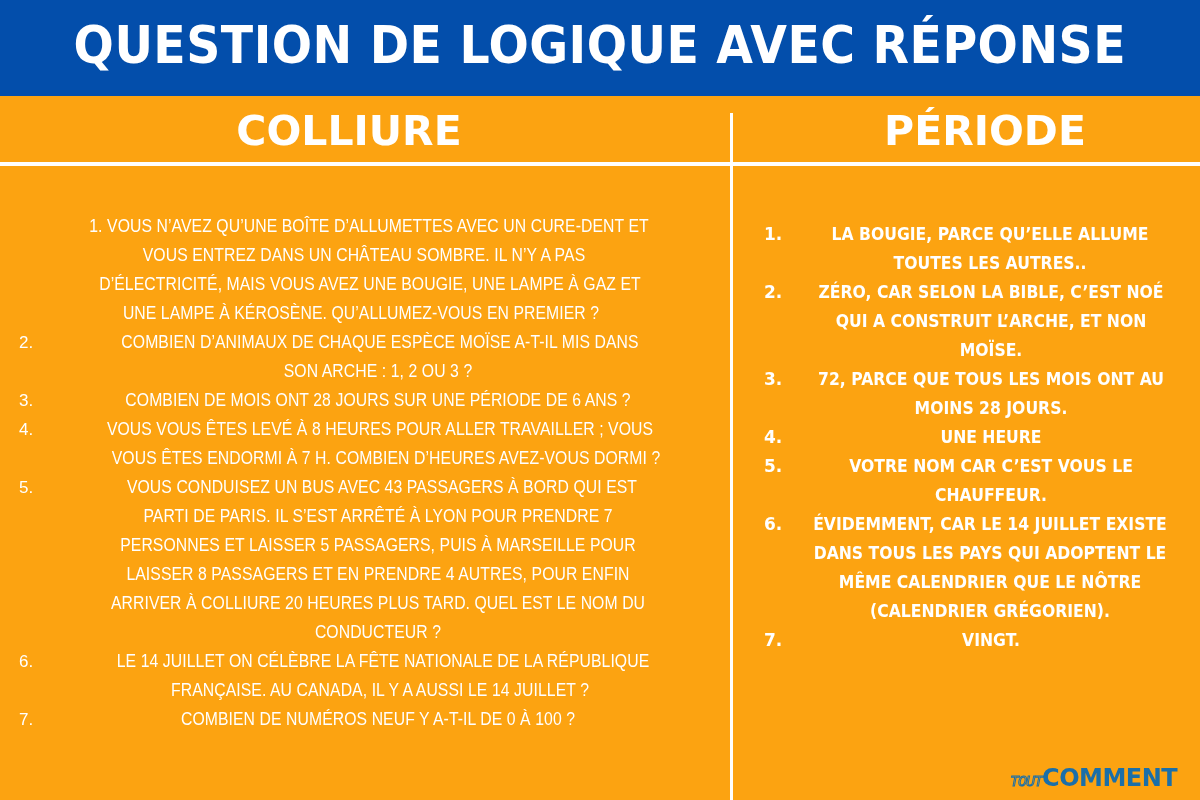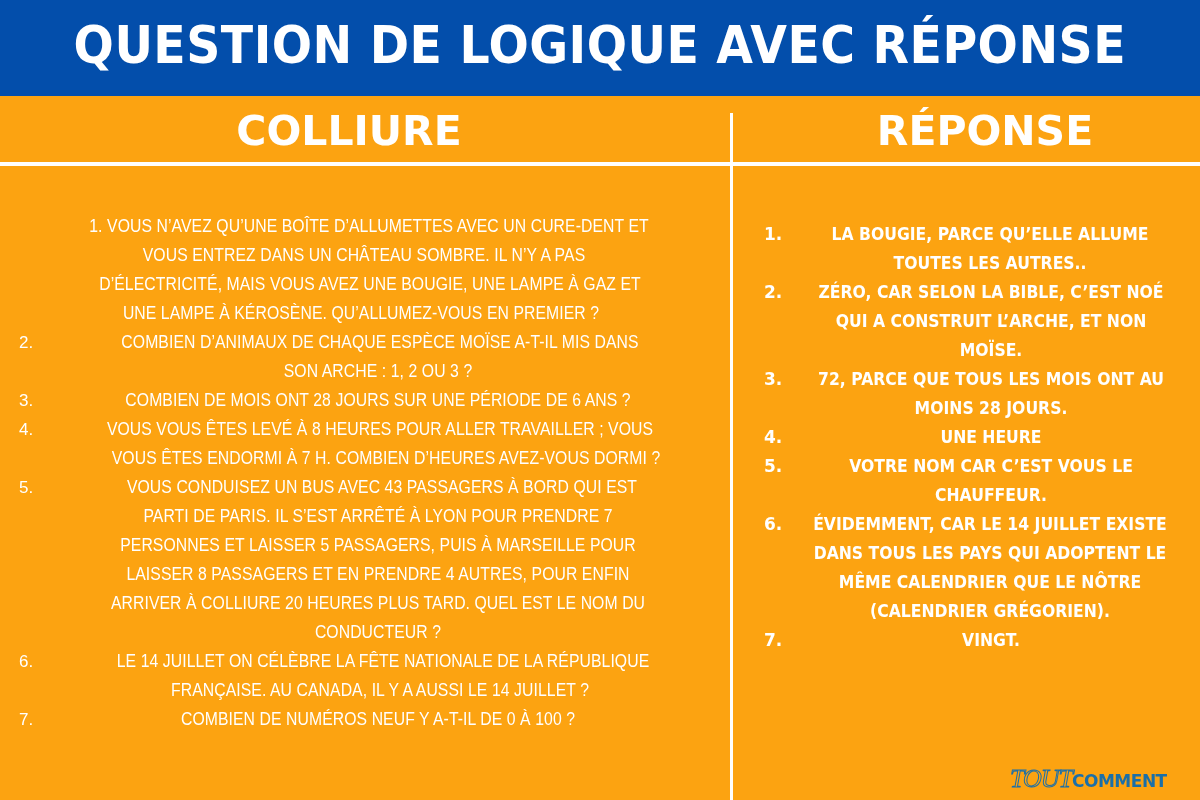--- a/index.html
+++ b/index.html
@@ -52,39 +52,39 @@
     .r-line {
       position: absolute; white-space: nowrap; text-align: center;
       font-family: "DejaVu Sans", sans-serif; font-weight: bold;
       font-size: 17px; line-height: 29px; height: 29px; color: #fff;
     }
     .logo {
       position: absolute; left: 1010px; top: 764px; height: 30px;
       display: flex; align-items: baseline; white-space: nowrap;
     }
     .logo-tout {
-      font-family: Liberation Serif, serif;
-      font-style: italic; font-size: 26px; letter-spacing: -1px;
+      font-family: Liberation Mono, monospace;
+      font-style: italic; font-size: 15px; letter-spacing: -1px;
       color: transparent; -webkit-text-stroke: 1px #1B6FA8;
     }
     .logo-comment {
       font-family: "DejaVu Sans", sans-serif;
-      font-size: 17px; letter-spacing: -0.5px;
+      font-size: 24px; letter-spacing: -0.5px;
       color: #1B6FA8; font-weight: bold; text-align: right;
     }
   </style>
 </head>
 <body>
 
 <div class="title-bar">
   <div class="title-text">QUESTION DE LOGIQUE AVEC RÉPONSE</div>
 </div>
 
 <div class="col-head q">COLLIURE</div>
-<div class="col-head r">RÉPONSE</div>
+<div class="col-head r">PÉRIODE</div>
 
 <div class="h-rule"></div>
 <div class="v-rule"></div>
 
 <div>
 
   <div>
     <div class="line q-text" style="left:10px; width:718px; top:212px; transform:scaleX(0.9);">1. VOUS N’AVEZ QU’UNE BOÎTE D’ALLUMETTES AVEC UN CURE-DENT ET</div>
     <div class="line q-text" style="left:0; width:728px; top:241px; transform:scaleX(0.9);">VOUS ENTREZ DANS UN CHÂTEAU SOMBRE. IL N’Y A PAS</div>
     <div class="line q-text" style="left:0; width:740px; top:270px; transform:scaleX(0.9);">D’ÉLECTRICITÉ, MAIS VOUS AVEZ UNE BOUGIE, UNE LAMPE À GAZ ET</div>

